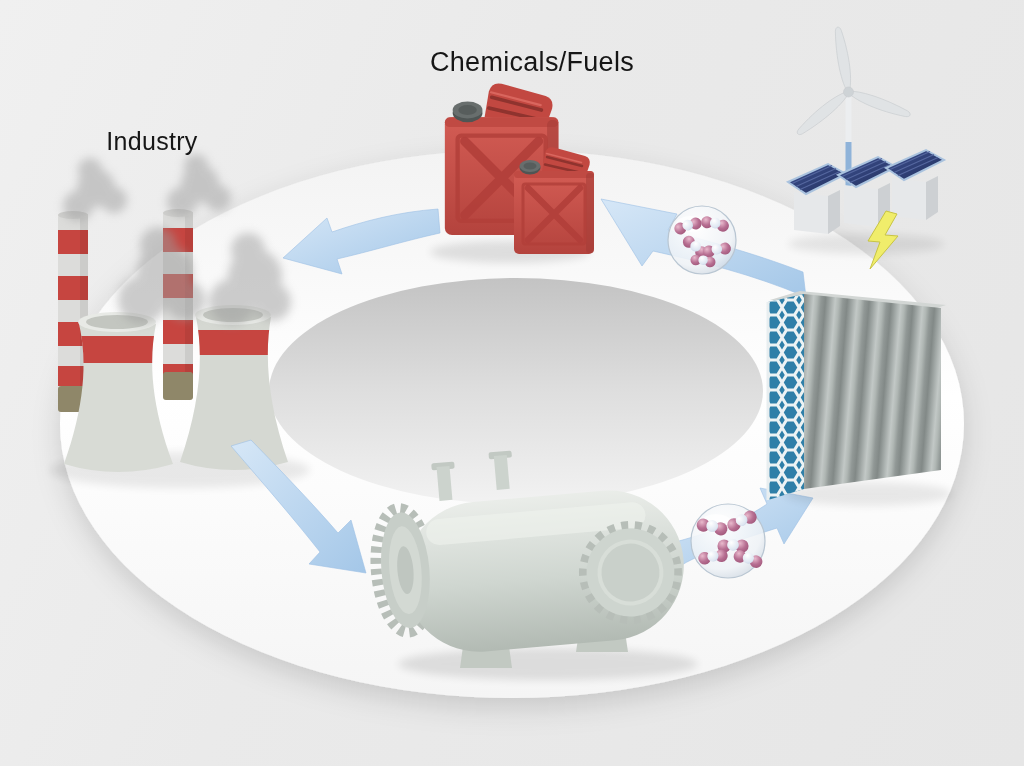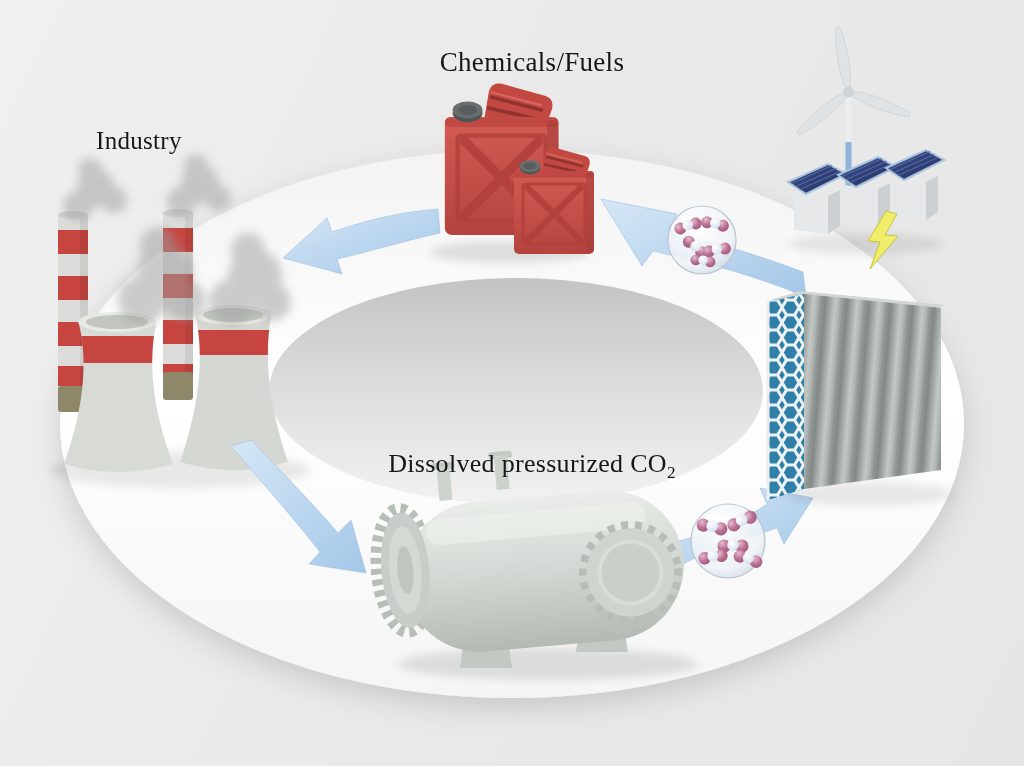--- a/index.html
+++ b/index.html
@@ -4,24 +4,24 @@
 <style>
   html,body{margin:0;padding:0;background:#dcdcdc;}
   .scene{
     position:relative;width:1024px;height:766px;overflow:hidden;
     background:linear-gradient(115deg,#f0f0f0 0%,#eaeaea 40%,#e6e6e6 100%);
     font-family:"Liberation Serif", serif;
   }
   .scene svg{position:absolute;left:0;top:0;}
   .lbl{
     position:absolute;color:#161616;letter-spacing:.3px;white-space:nowrap;
-    font-family:Liberation Serif, serif;
+    font-family:Liberation Sans, sans-serif;
   }
   .lbl sub{font-size:.66em;line-height:0;}
-  #lbl-industry{left:96px;top:127px;width:112px;font-size:25px;}
+  #lbl-industry{left:96px;top:127px;width:112px;text-align:center;font-size:25px;}
   #lbl-chem{left:398px;top:47px;width:268px;text-align:center;font-size:27px;}
   #lbl-co2red{left:781px;top:261px;font-size:26px;}
   #lbl-diss{left:372px;top:449px;width:320px;text-align:center;font-size:26px;}
 </style>
 </head>
 <body>
 
 <div class="scene">
 
 <svg width="1024" height="766" viewBox="0 0 1024 766">
@@ -269,17 +269,14 @@
     <use href="#molecule" transform="translate(713,557) rotate(-8) scale(1.0)"></use>
     <use href="#molecule" transform="translate(748,559) rotate(18) scale(1.0)"></use>
   </g>
 </svg>
 
 <div class="lbl" id="lbl-industry"><span>Industry</span></div>
 
 <div class="lbl" id="lbl-chem"><span>Chemicals/Fuels</span></div>
 
 
-<div class="lbl" id="lbl-diss">
-  <span>Dissolved pressurized CO</span><sub>2</sub><span></span>
+
 </div>
 
-</div>
-
 </body></html>

